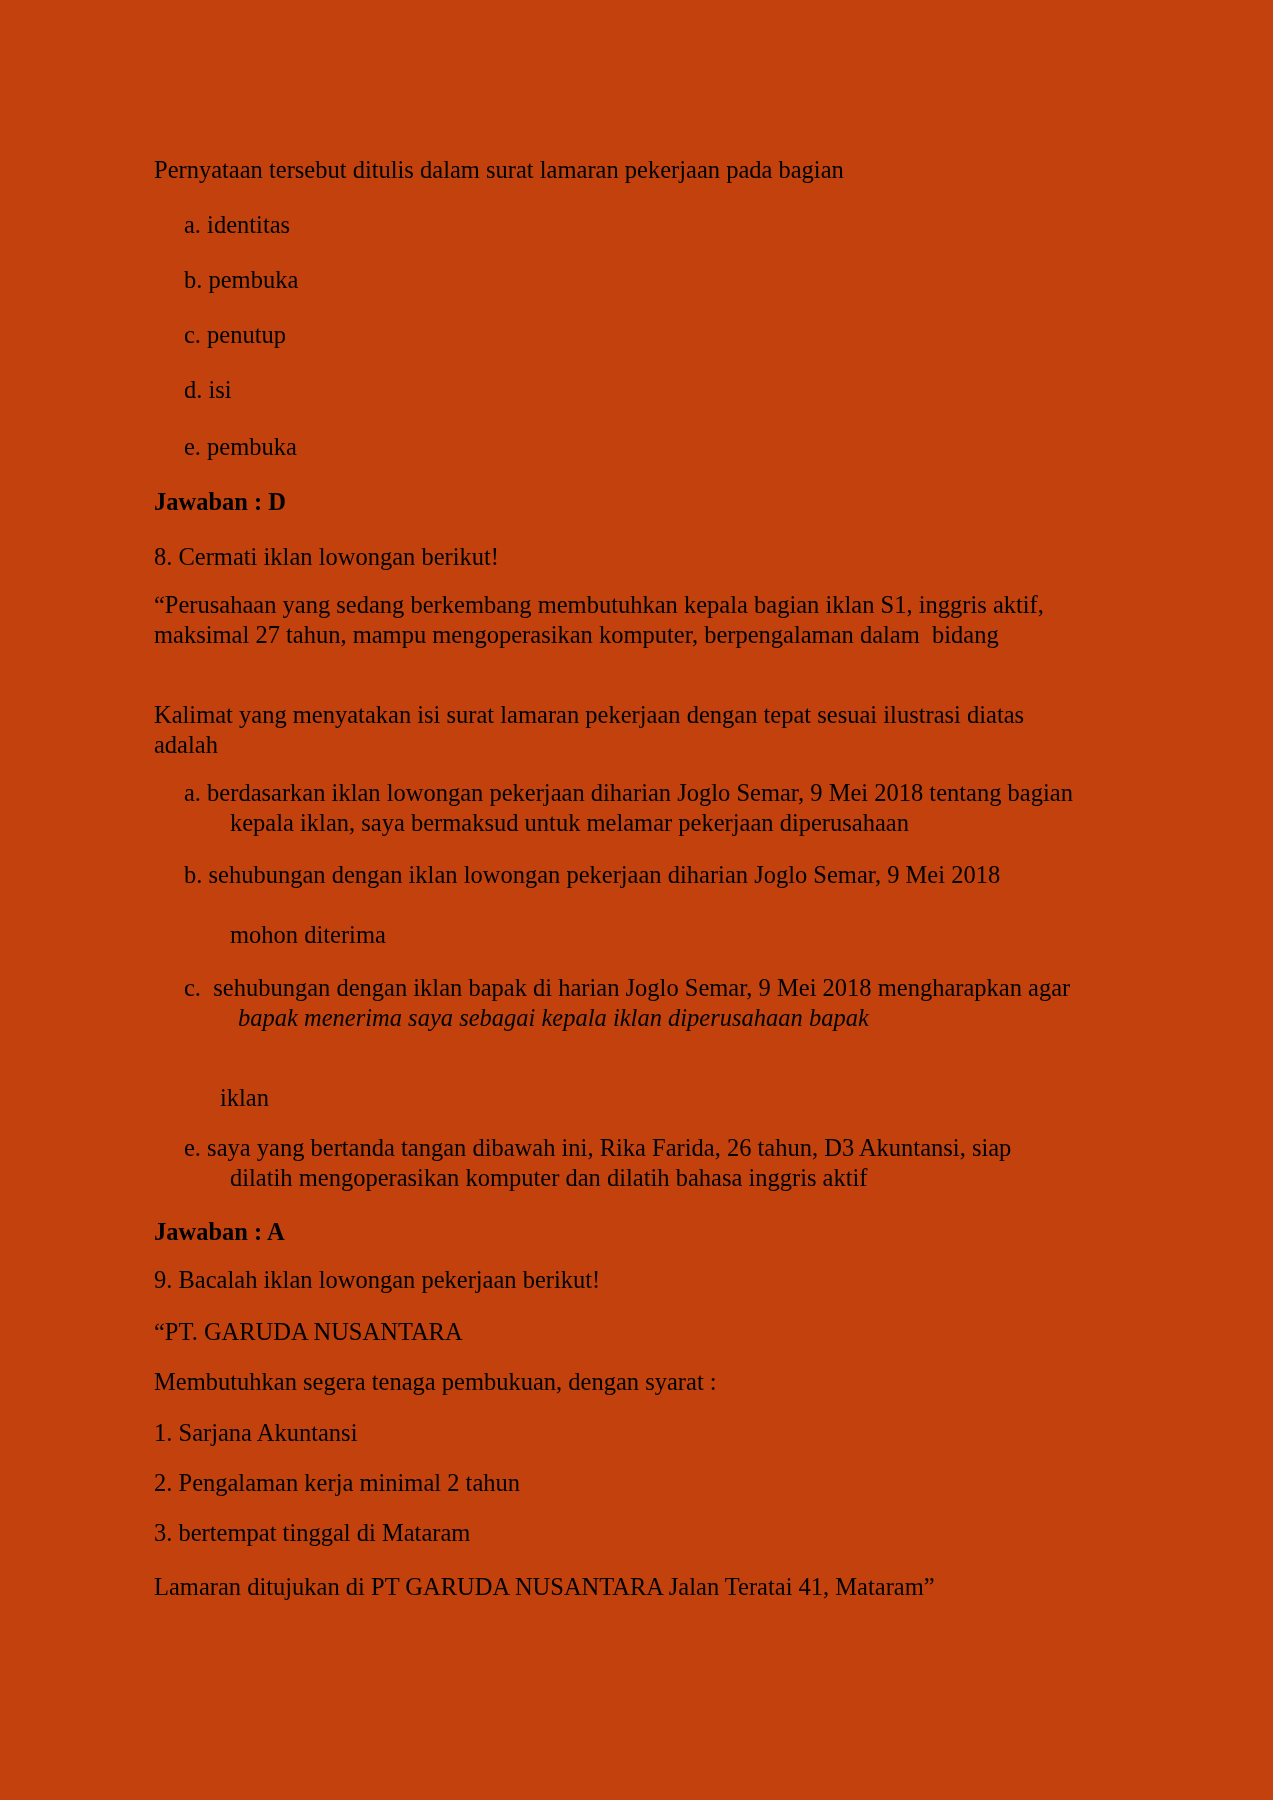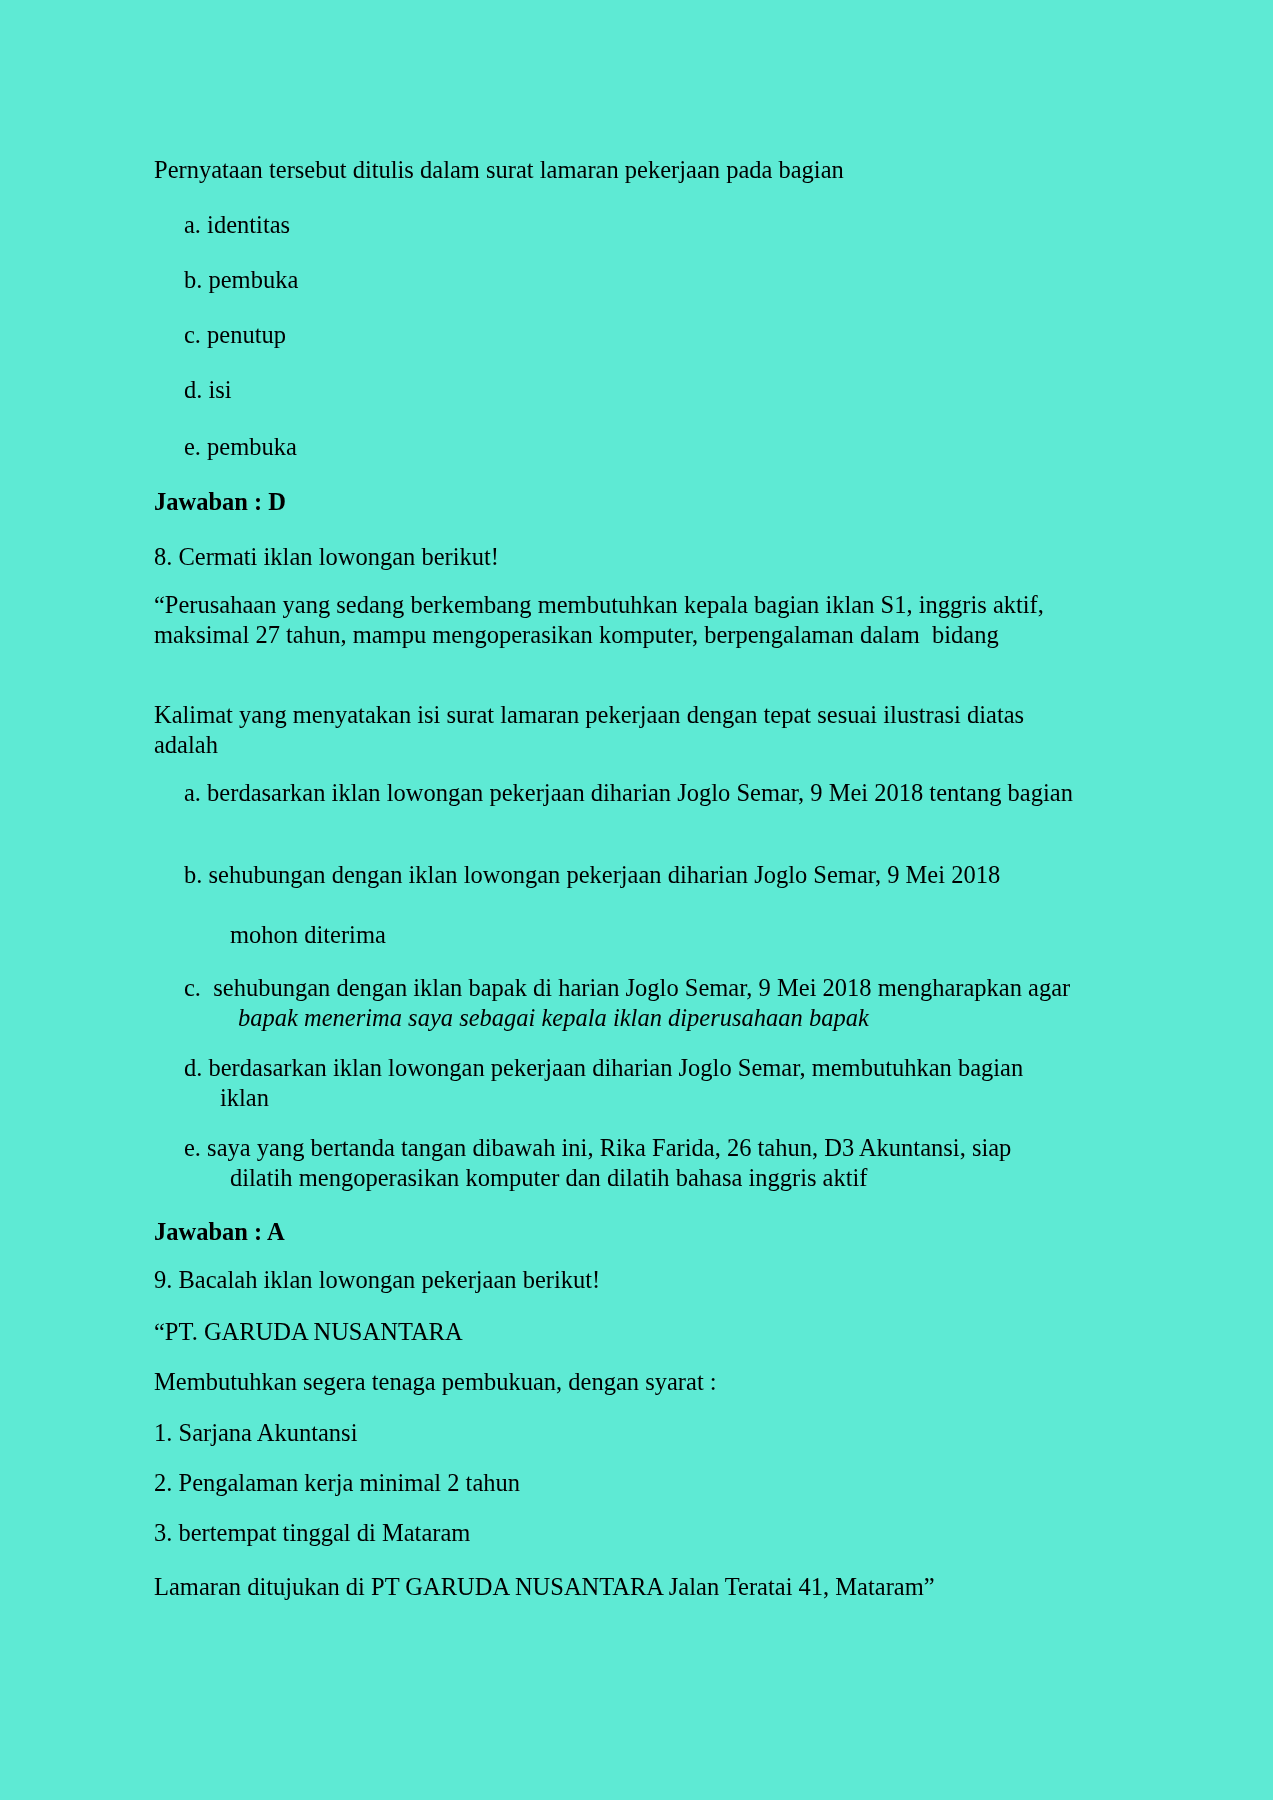--- a/index.html
+++ b/index.html
@@ -1,19 +1,19 @@
 <!DOCTYPE html>
 <html><head>
   <meta charset="utf-8">
   <style>
     html, body { margin: 0; padding: 0; background: #ffffff; }
     body { width: 1273px; height: 1800px; position: relative; overflow: hidden; }
     .page {
       position: absolute; left: 0; top: 0; width: 1273px; height: 1800px;
-      background: #5eead4; color: #000000;
+      background: #c2410c; color: #000000;
       font-family: "Liberation Serif", "DejaVu Serif", serif;
       font-size: 24.5px;
     }
     .line {
       position: absolute; white-space: pre; line-height: 30px; height: 30px;
       color: #000000;
     }
     .bold { font-weight: bold; }
   </style>
 </head>
@@ -29,28 +29,28 @@
   <div class="line" style="left:184px; top:432px;">e. pembuka</div>
   <div class="line bold" style="left:154px; top:487px;">Jawaban : D</div>
 
   <div class="line" style="left:154px; top:542px;">8. Cermati iklan lowongan berikut!</div>
   <div class="line" style="left:154px; top:590px;">“Perusahaan yang sedang berkembang membutuhkan kepala bagian iklan S1, inggris aktif,</div>
   <div class="line" style="left:154px; top:620px;">maksimal 27 tahun, mampu mengoperasikan komputer, berpengalaman dalam  bidang</div>
   <div class="line" style="left:154px; top:700px;">Kalimat yang menyatakan isi surat lamaran pekerjaan dengan tepat sesuai ilustrasi diatas</div>
   <div class="line" style="left:154px; top:730px;">adalah</div>
 
   <div class="line" style="left:184px; top:778px;">a. berdasarkan iklan lowongan pekerjaan diharian Joglo Semar, 9 Mei 2018 tentang bagian</div>
+  <div class="line" style="left:230px; top:808px;">kepala iklan, saya bermaksud untuk melamar pekerjaan diperusahaan</div>
 
   <div class="line" style="left:184px; top:860px;">b. sehubungan dengan iklan lowongan pekerjaan diharian Joglo Semar, 9 Mei 2018</div>
   <div class="line" style="left:230px; top:920px;">mohon diterima</div>
 
   <div class="line" style="left:184px; top:973px;">c.  sehubungan dengan iklan bapak di harian Joglo Semar, 9 Mei 2018 mengharapkan agar</div>
   <div class="line" style="left:238px; top:1003px;font-style:italic;">bapak menerima saya sebagai kepala iklan diperusahaan bapak</div>
 
-  <div class="line" style="left:184px; top:1053px;">d. berdasarkan iklan lowongan pekerjaan diharian Joglo Semar, membutuhkan bagian</div>
   <div class="line" style="left:220px; top:1083px;">iklan</div>
 
   <div class="line" style="left:184px; top:1133px;">e. saya yang bertanda tangan dibawah ini, Rika Farida, 26 tahun, D3 Akuntansi, siap</div>
   <div class="line" style="left:230px; top:1163px;">dilatih mengoperasikan komputer dan dilatih bahasa inggris aktif</div>
 
   <div class="line bold" style="left:154px; top:1217px;">Jawaban : A</div>
 
   <div class="line" style="left:154px; top:1265px;">9. Bacalah iklan lowongan pekerjaan berikut!</div>
   <div class="line" style="left:154px; top:1317px;">“PT. GARUDA NUSANTARA</div>
   <div class="line" style="left:154px; top:1367px;">Membutuhkan segera tenaga pembukuan, dengan syarat :</div>

